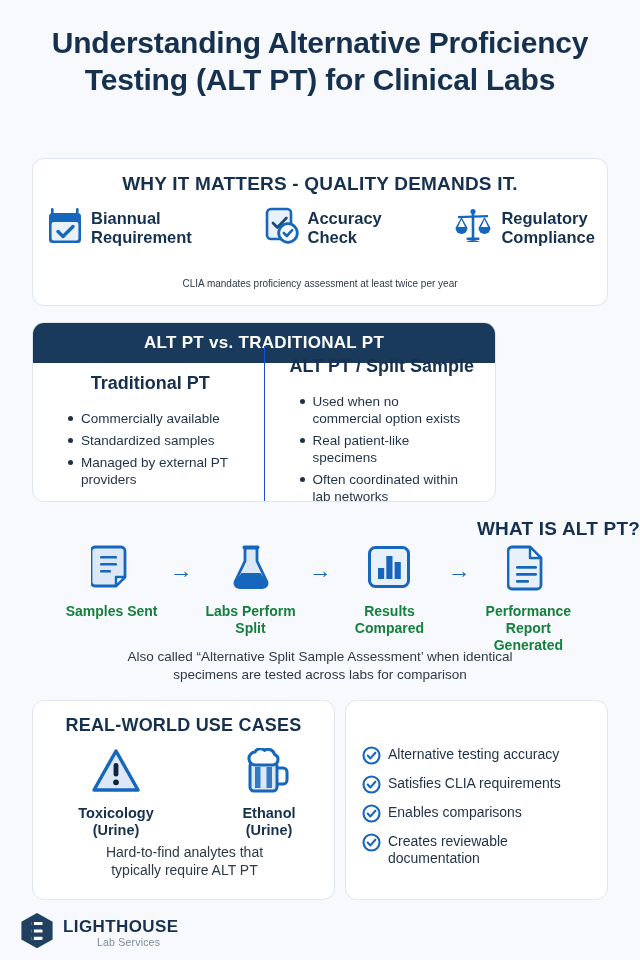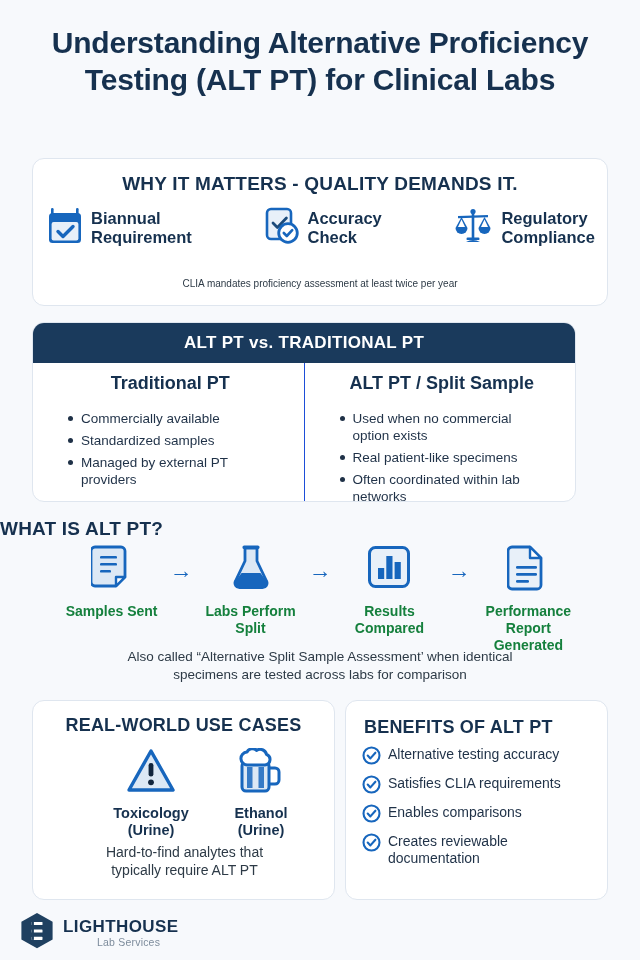--- a/index.html
+++ b/index.html
@@ -45,46 +45,46 @@
   .why-item{display:flex;align-items:center;gap:8px;}
   .why-label{
     font-size:16.5px;line-height:19px;font-weight:bold;color:#16314f;
   }
   .why-foot{
     position:absolute;bottom:16px;left:0;width:100%;
     text-align:center;font-size:10px;color:#2d3a46;
   }
 
   
-  #card-compare{left:32px;top:322px;width:544px;height:180px;padding:0;overflow:hidden;}
+  #card-compare{left:32px;top:322px;width:464px;height:180px;padding:0;overflow:hidden;}
   .cmp-head{
     height:40px;background:#1a3a5c;color:#ffffff;
     display:flex;align-items:center;justify-content:center;
     font-size:17px;font-weight:bold;letter-spacing:0.3px;
   }
-  .cmp-body{display:flex;height:140px;}
+  .cmp-body{display:flex;height:140px;align-items:center;}
   .cmp-col{flex:1;padding:10px 14px 0 18px;box-sizing:border-box;}
   .cmp-col.right{border-left:1px solid #1d4ed8;padding-left:18px;}
   .cmp-col h3{
     margin:0 0 8px 0;font-size:18px;font-weight:bold;color:#16314f;
     text-align:center;
   }
   .cmp-col ul{margin:16px;padding:0;list-style:none;}
   .cmp-col li{
     position:relative;padding-left:14px;margin-bottom:5px;
     font-size:13.5px;line-height:17px;color:#1f3147;
   }
   .cmp-col li::before{
     content:"";position:absolute;left:1px;top:6px;
     width:5px;height:5px;border-radius:50%;background:#1f3147;
   }
 
   
   .flow-head{
-    position:absolute;top:518px;left:0;width:640px;text-align:left;
+    position:absolute;top:518px;left:0;width:640px;text-align:right;
     font-size:19px;font-weight:bold;color:#16314f;letter-spacing:0.2px;
   }
   .flow-row{
     position:absolute;top:542px;left:60px;width:520px;
     display:flex;align-items:flex-start;justify-content:space-between;
   }
   .flow-step{width:104px;text-align:center;}
   .flow-icon{height:56px;display:flex;align-items:center;justify-content:center;}
   .flow-label{
     margin-top:5px;font-size:14px;line-height:17px;font-weight:bold;color:#15803d;
@@ -98,22 +98,22 @@
     font-size:13.5px;line-height:18px;color:#2d3a46;
   }
 
   
   #card-usecases{left:32px;top:700px;width:303px;height:200px;}
   .uc-head{
     position:absolute;top:14px;left:0;width:100%;text-align:center;
     font-size:18px;font-weight:bold;color:#16314f;letter-spacing:0.2px;
   }
   .uc-row{
-    position:absolute;top:46px;left:20px;width:263px;
-    display:flex;justify-content:flex-end;
+    position:absolute;top:46px;left:28px;width:263px;
+    display:flex;justify-content:space-between;
   }
   .uc-item{width:110px;text-align:center;}
   .uc-icon{height:52px;display:flex;align-items:center;justify-content:center;}
   .uc-label{margin-top:6px;font-size:14.5px;line-height:17px;font-weight:bold;color:#16314f;}
   .uc-foot{
     position:absolute;bottom:20px;left:10px;width:283px;text-align:center;
     font-size:14px;line-height:18px;color:#2d3a46;
   }
 
   
@@ -349,21 +349,20 @@
       </div>
     </div>
 
     <div class="uc-foot">
       <span>Hard-to-find analytes that</span><br>
       <span>typically require ALT PT</span>
     </div>
   </div>
 
   <div class="card" id="card-benefits">
-    <div class="bn-head">BENEFITS OF ALT PT</div>
 
     <div class="bn-list">
 
       <div class="bn-item">
         <span>
           <svg width="19" height="19" viewBox="0 0 19 19">
             <circle cx="9.5" cy="9.5" r="8" fill="#ffffff" stroke="#1766bd" stroke-width="2.1"></circle>
             <path d="M5.7 9.6 l2.7 2.8 l5 -5.7" fill="none" stroke="#1766bd" stroke-width="2.1" stroke-linecap="round" stroke-linejoin="round"></path>
           </svg>
         </span>

